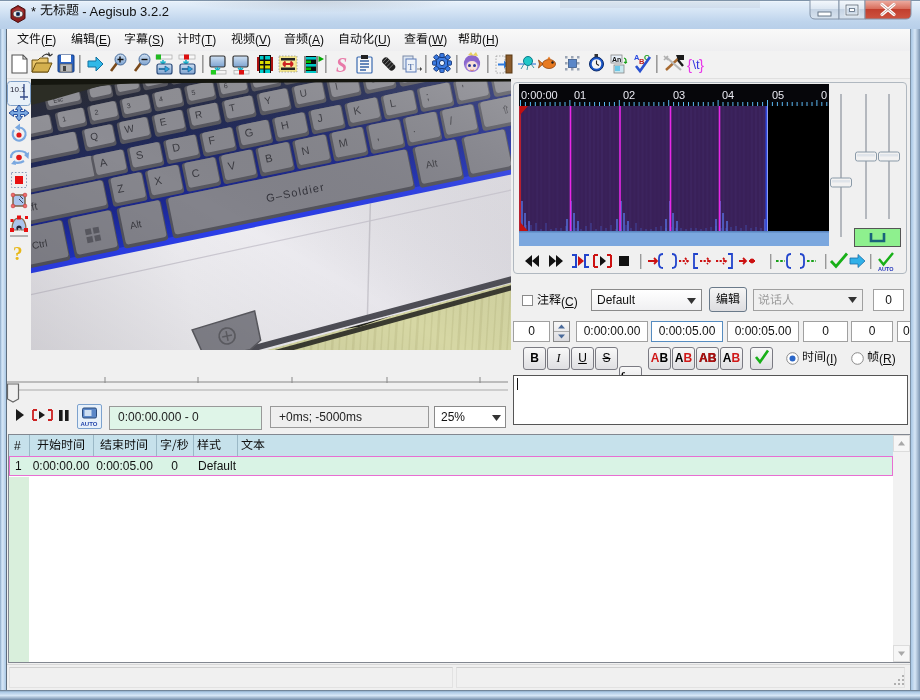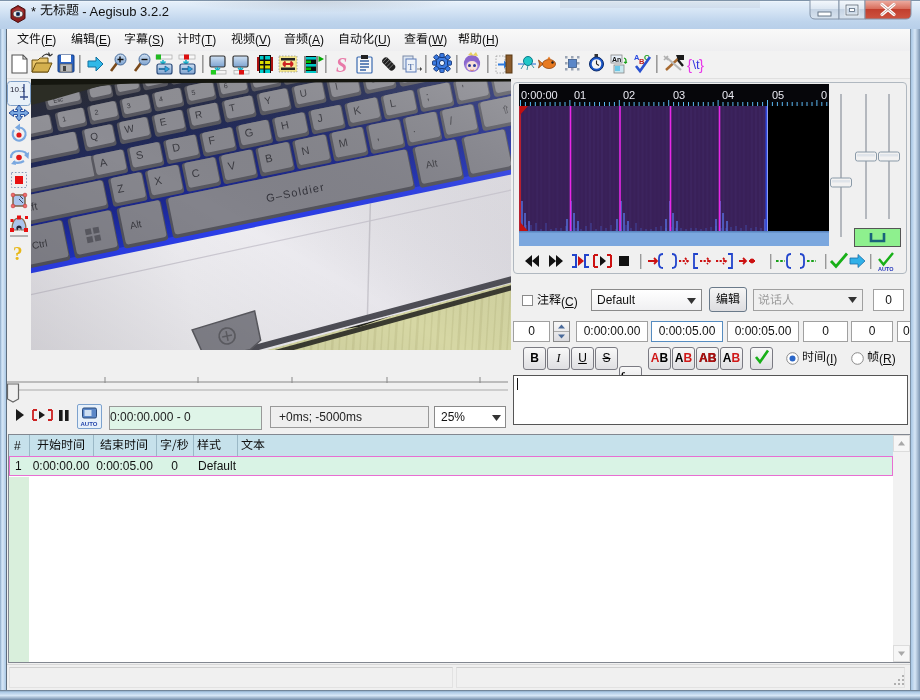--- a/index.html
+++ b/index.html
@@ -654,21 +654,21 @@
 <path d="M39 41 L39 49 L45 45 Z" fill="#1a1a1a"></path>
 <rect x="59" y="40" width="3.6" height="11" fill="#1a1a1a"></rect>
     <rect x="65" y="40" width="3.6" height="11" fill="#1a1a1a"></rect>
 </svg>
 <div class="abs" style="left:77px;top:404px;width:25px;height:25px;border:1px solid #7da2ce;background:#e8f1fa;border-radius:2px"></div>
 <svg class="abs" style="left:77px;top:404px" width="25" height="25" viewBox="0 0 25 25">
     <rect x="5.5" y="4" width="14" height="10" rx="1.5" fill="#5b87c8" stroke="#2a4a7a"></rect>
     <rect x="7.5" y="6" width="7" height="6" fill="#cfe0f2"></rect>
     <text x="3.5" y="21.5" font-size="6" font-weight="bold" fill="#2244aa">AUTO</text>
   </svg>
-<div class="abs" style="left:109px;top:406px;width:153px;height:24px;background:#dff5e8;border:1px solid #999;font-size:12px;color:#222;line-height:20px;padding-left:0">0:00:00.000 - 0</div>
+<div class="abs" style="left:109px;top:406px;width:153px;height:24px;background:#dff5e8;border:1px solid #999;font-size:12px;color:#222;line-height:20px;padding-left:8px">0:00:00.000 - 0</div>
 <div class="abs" style="left:270px;top:406px;width:159px;height:22px;background:#efefef;border:1px solid #999;font-size:12px;color:#222;line-height:20px;padding-left:8px">+0ms; -5000ms</div>
 <div class="abs" style="left:434px;top:406px;width:72px;height:22px;background:#fff;border:1px solid #8a8a8a;font-size:12px;color:#111;line-height:20px;padding-left:6px">25%
 <svg class="abs" style="right:4px;top:8px" width="9" height="6" viewBox="0 0 9 6">
       <path d="M0 0 L9 0 L4.5 6 Z" fill="#333"></path>
     </svg></div>
 <div class="abs" style="left:513px;top:82px;width:394px;height:192px;border:1px solid #b0b8c0;border-radius:4px"></div>
 <svg class="abs" style="left:519px;top:84px" width="310" height="162" viewBox="0 0 310 162">
     <rect x="0" y="0" width="310" height="22" fill="#06060a"></rect>
     <g font-size="11" fill="#e8e8f0">
       <text x="2" y="15">0:00:00</text>

